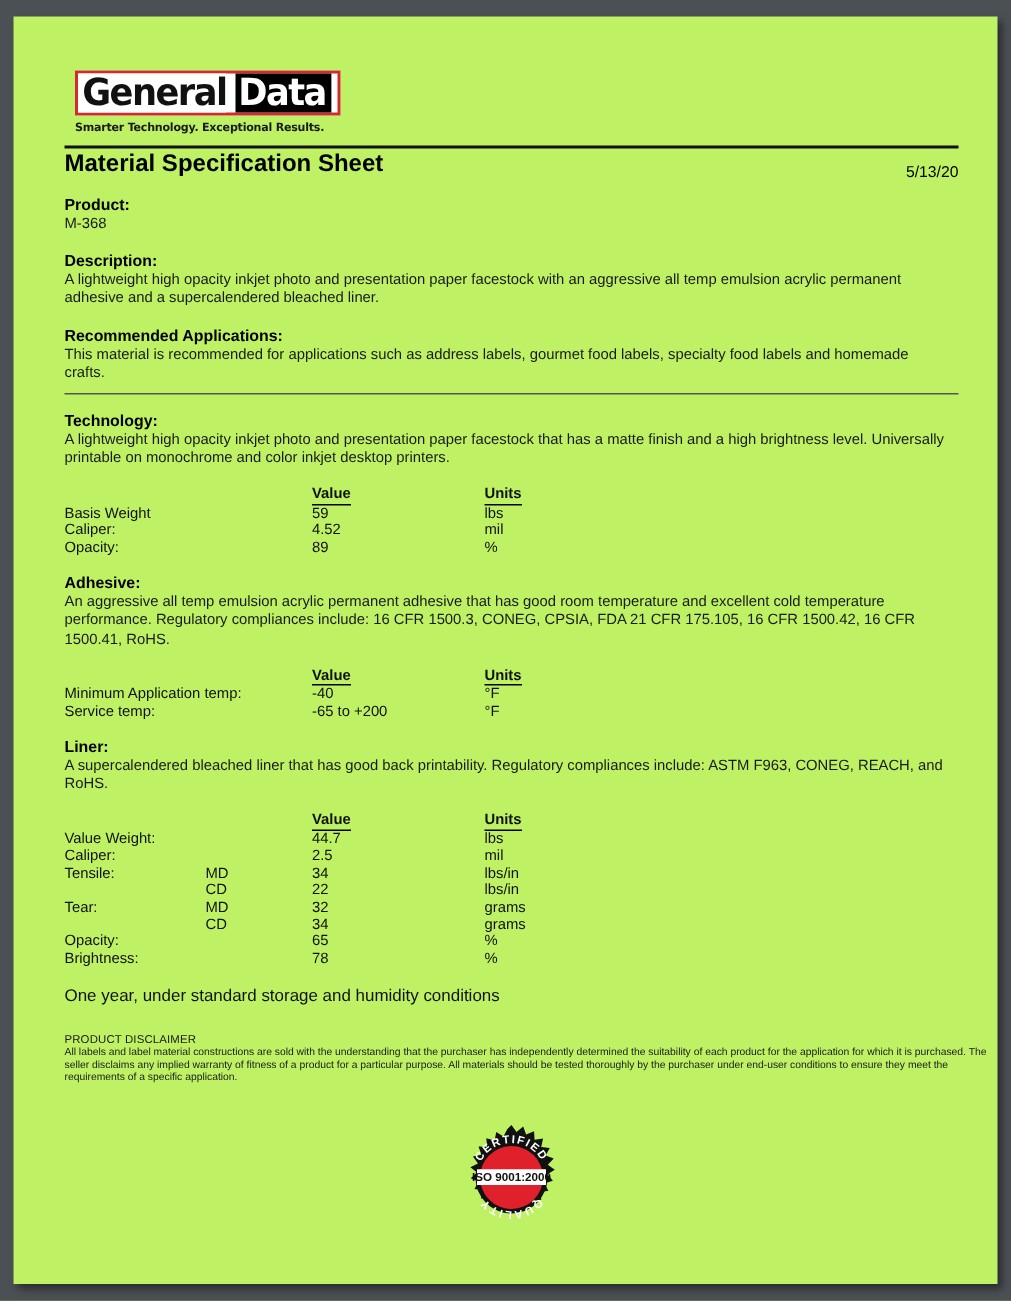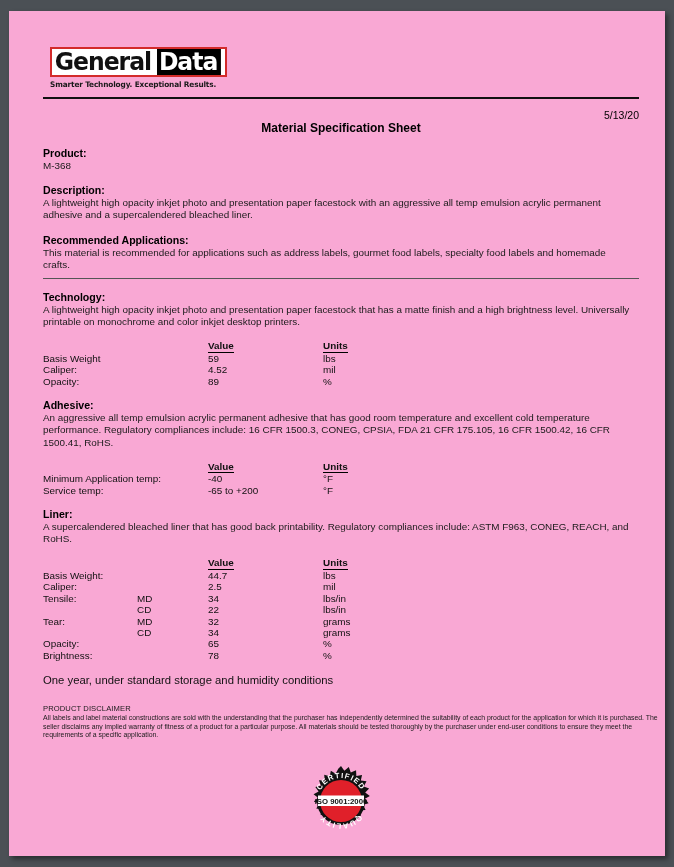--- a/index.html
+++ b/index.html
@@ -12,21 +12,21 @@
   #viewport {
     position: relative;
     width: 674px; height: 867px;
     background: #4b5055;
     overflow: hidden;
   }
   #page {
     position: absolute;
     left: 9px; top: 11px;
     width: 656px; height: 845px;
-    background: #f9a8d4;
+    background: #bef264;
     box-shadow: 3px 3px 5px rgba(0,0,0,0.45);
     overflow: hidden;
   }
   #content {
     position: absolute;
     left: 34px; top: 26px;
     width: 596px;
   }
 
   
@@ -95,25 +95,25 @@
     border: 0;
     border-top: 2.2px solid #111;
     margin: 2px 0 0 0;
   }
   .rule-thin {
     border: 0;
     border-top: 1.3px solid #555;
     margin: 7px 0 0 0;
   }
   .doc-title {
-    text-align: center;
-    font-size: 12px;
+    text-align: left;
+    font-size: 16px;
     font-weight: bold;
     color: #000;
-    margin-top: 22px;
+    margin-top: 2px;
   }
 
   
   .section { margin-top: 12px; }
   .section-head {
     font-size: 10.6px;
     font-weight: bold;
     color: #000;
     margin-bottom: 1px;
   }
@@ -308,21 +308,21 @@
           <thead>
             <tr>
               <th></th>
               <th></th>
               <th><span class="u">Value</span></th>
               <th><span class="u">Units</span></th>
             </tr>
           </thead>
           <tbody>
             <tr>
-              <td>Basis Weight:</td>
+              <td>Value Weight:</td>
               <td></td>
               <td>44.7</td>
               <td>lbs</td>
             </tr>
             <tr>
               <td>Caliper:</td>
               <td></td>
               <td>2.5</td>
               <td>mil</td>
             </tr>

